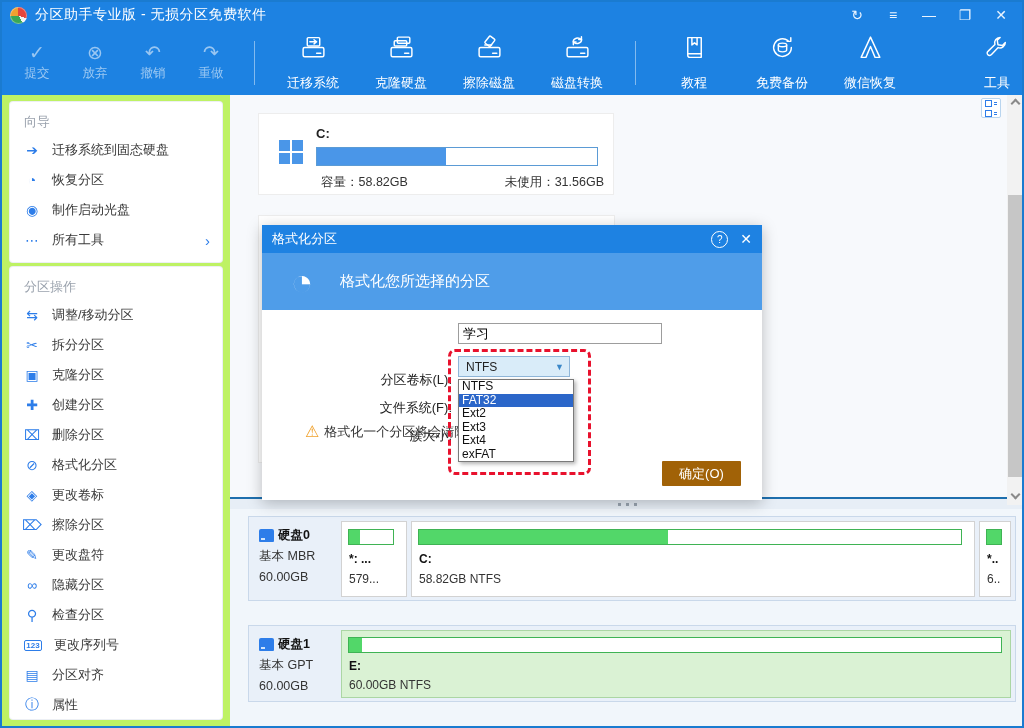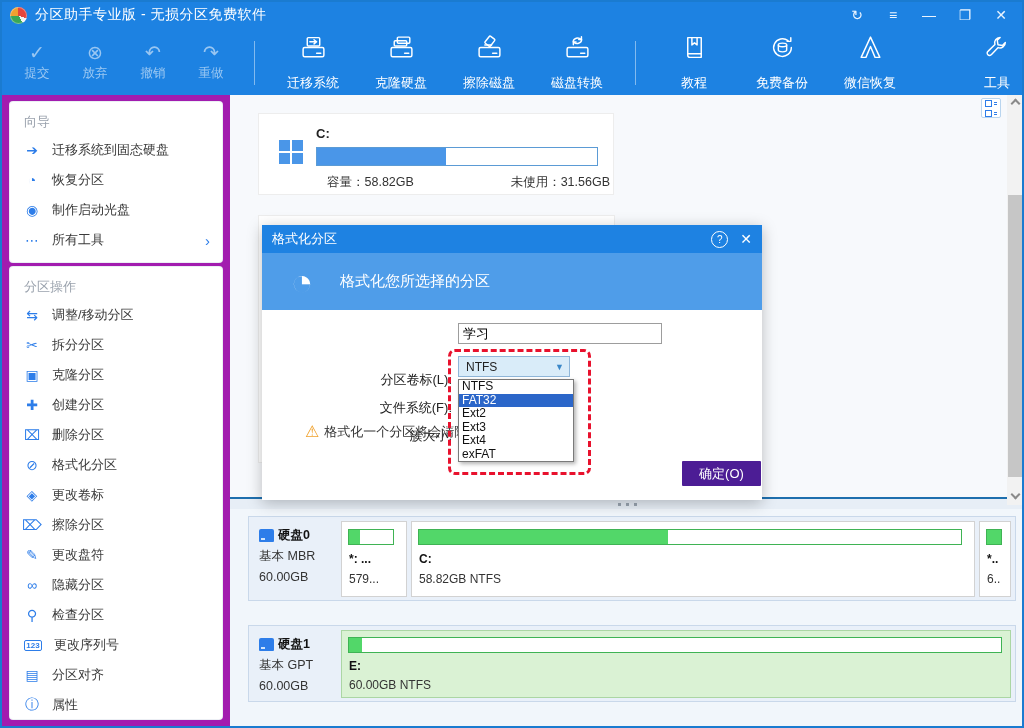--- a/index.html
+++ b/index.html
@@ -17,42 +17,42 @@
   .toolbar{position:absolute;left:0;top:30px;width:1024px;height:65px;background:#1d82e2;display:flex;align-items:center;}
   .tsep{width:1px;height:44px;background:rgba(255,255,255,.45);margin:0 14px;}
   .tact{width:58px;display:flex;flex-direction:column;align-items:center;gap:2px;color:rgba(255,255,255,.55);}
   .tact .g{font-size:19px;line-height:20px;}
   .tact .l{font-size:12.5px;}
   .tfeat{width:88px;display:flex;flex-direction:column;align-items:center;gap:13px;color:#fff;}
   .tfeat svg{width:27px;height:27px;stroke:#fff;fill:none;stroke-width:1.4;stroke-linecap:round;stroke-linejoin:round;}
   .tfeat .l{font-size:13px;}
   .ttools{margin-left:auto;margin-right:14px;align-items:flex-end;}
   
-  .side{position:absolute;left:2px;top:95px;width:228px;height:631px;background:#a21caf;}
+  .side{position:absolute;left:2px;top:95px;width:228px;height:631px;background:#bef264;}
   .card{position:absolute;background:#fff;border-radius:3px;box-shadow:0 0 0 1px #eceff4;}
   .sc1{left:8px;top:7px;width:212px;height:160px;}
   .sc2{left:8px;top:172px;width:212px;height:452px;}
   .shead{font-size:13px;color:#9aa2ad;padding:11px 14px 4px;}
   .si{height:30px;display:flex;align-items:center;gap:10px;padding:0 12px;font-size:13px;color:#3a3a3a;cursor:default;}
   .si .ig{width:20px;flex:0 0 20px;text-align:center;color:#2d7de9;font-size:14px;}
   .si .ig.num{font-size:8px;font-weight:bold;border:1px solid #2d7de9;border-radius:2px;line-height:9px;width:16px;flex-basis:16px;margin:0 2px;text-align:center;}
   .si .chev{margin-left:auto;color:#2d7de9;font-size:15px;}
   
   .mainbg{position:absolute;left:230px;top:95px;width:777px;height:402px;background:#f7f9fc;}
   .viewtoggle{position:absolute;left:981px;top:98px;width:20px;height:20px;background:#fff;border:1px solid #b9d5ef;border-radius:2px;display:flex;flex-direction:column;justify-content:center;gap:3px;padding:0 3px;box-sizing:border-box;}
   .vrow{display:flex;align-items:center;gap:2px;}
   .vrow .sq{width:5px;height:5px;border:1px solid #2d7de9;}
   .vrow .ln{flex:1;height:1px;background:#2d7de9;box-shadow:0 -2px 0 #2d7de9;margin-top:2px;}
   .ccard{position:absolute;left:258px;top:113px;width:356px;height:82px;background:#fff;border:1px solid #ededed;box-sizing:border-box;}
   .winlogo{position:absolute;left:20px;top:26px;width:24px;height:24px;display:grid;grid-template-columns:11px 11px;grid-template-rows:11px 11px;gap:2px;}
   .winlogo i{background:#4a96e8;}
   .cdrive{position:absolute;left:57px;top:12px;font-size:13px;font-weight:bold;color:#222;}
   .cbar{position:absolute;left:57px;top:33px;width:280px;height:17px;border:1px solid #5b9bd5;background:#fff;}
   .cbar .fill{height:100%;background:#4a96e8;}
-  .cvals{position:absolute;left:68px;top:60px;width:283px;display:flex;font-size:12.5px;color:#333;}
+  .cvals{position:absolute;left:62px;top:60px;width:283px;display:flex;font-size:12.5px;color:#333;}
   .cvals .un{margin-left:auto;}
   .card2bg{position:absolute;left:258px;top:215px;width:357px;height:248px;background:#fff;border:1px solid #ededed;box-sizing:border-box;}
   
   .dlg{position:absolute;left:262px;top:225px;width:500px;height:275px;background:#fff;box-shadow:0 3px 14px rgba(0,0,0,.25);z-index:10;}
   .dtitle{position:absolute;left:0;top:0;width:100%;height:28px;background:#1e82e2;color:#fff;display:flex;align-items:center;box-sizing:border-box;padding:0 10px;font-size:13px;}
   .dtbtns{margin-left:auto;display:flex;align-items:center;gap:12px;}
   .dhelp{width:15px;height:15px;border:1.4px solid #fff;border-radius:50%;font-size:10px;display:flex;align-items:center;justify-content:center;}
   .dclose{font-size:14px;}
   .dbanner{position:absolute;left:0;top:28px;width:100%;height:57px;background:#4f9de9;color:#fff;display:flex;align-items:center;}
   .bicon{position:relative;width:40px;height:40px;margin:0 18px 0 20px;color:#fff;font-size:38px;line-height:40px;text-align:center;}
@@ -62,21 +62,21 @@
   .combo{position:absolute;left:196px;top:131px;width:112px;height:21px;background:#d9ecf9;border:1px solid #8fb6d9;box-sizing:border-box;display:flex;align-items:center;font-size:12px;color:#222;padding-left:7px;}
   .combo .arr{margin-left:auto;margin-right:5px;color:#3a87c8;font-size:9px;}
   .ddlist{position:absolute;left:196px;top:154px;width:114px;background:#fff;border:1px solid #7a7a7a;box-shadow:2px 2px 4px rgba(0,0,0,.3);z-index:12;}
   .opt{font-size:12px;color:#111;height:13.5px;line-height:13.5px;padding-left:3px;}
   .opt.sel{background:#2b66c9;color:#fff;}
   .redbox{position:absolute;left:186px;top:124px;width:137px;height:120px;border:3px dashed #e8112d;border-radius:7px;z-index:14;pointer-events:none;}
   .clulbl{position:absolute;left:80px;top:162px;}
   .warnrow{position:absolute;left:43px;top:197px;display:flex;align-items:center;gap:5px;width:300px;overflow:hidden;white-space:nowrap;z-index:5;}
   .warnrow .wi{color:#f0a12c;font-size:16px;}
   .warnrow .wt{font-size:13px;color:#333;}
-  .okbtn{position:absolute;left:420px;top:236px;width:79px;height:25px;background:#4c1d95;color:#fff;border:none;font-size:13px;border-radius:1px;font-family:inherit;}
+  .okbtn{position:absolute;left:400px;top:236px;width:79px;height:25px;background:#a16207;color:#fff;border:none;font-size:13px;border-radius:1px;font-family:inherit;}
   
   .split{position:absolute;left:230px;top:497px;width:794px;height:12px;background:#e7eef6;border-top:2px solid #1e6fae;box-sizing:border-box;display:flex;align-items:center;justify-content:center;gap:5px;}
   .split i{width:3px;height:3px;background:#9aa5b1;display:block;}
   .bottom{position:absolute;left:230px;top:509px;width:794px;height:219px;background:#f1f6fb;}
   .diskrow{position:absolute;left:18px;width:768px;background:#e9f0f9;border:1px solid #c9d8ea;box-sizing:border-box;}
   .dr0{top:7px;height:85px;}
   .dr1{top:116px;height:77px;}
   .dinfo{position:absolute;left:10px;top:8px;width:80px;font-size:12.5px;color:#333;line-height:21px;}
   .dname{font-weight:bold;color:#111;display:flex;align-items:center;gap:4px;font-size:12.5px;}
   .dico{width:15px;height:13px;background:#2d7de9;border-radius:2px 2px 1px 1px;position:relative;display:inline-block;}

